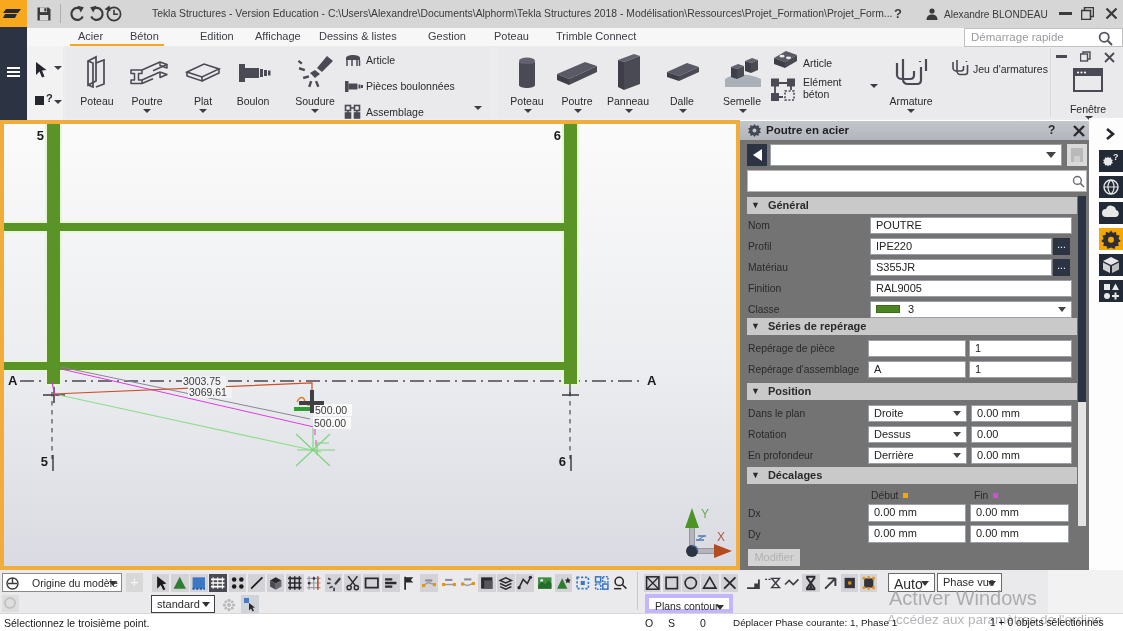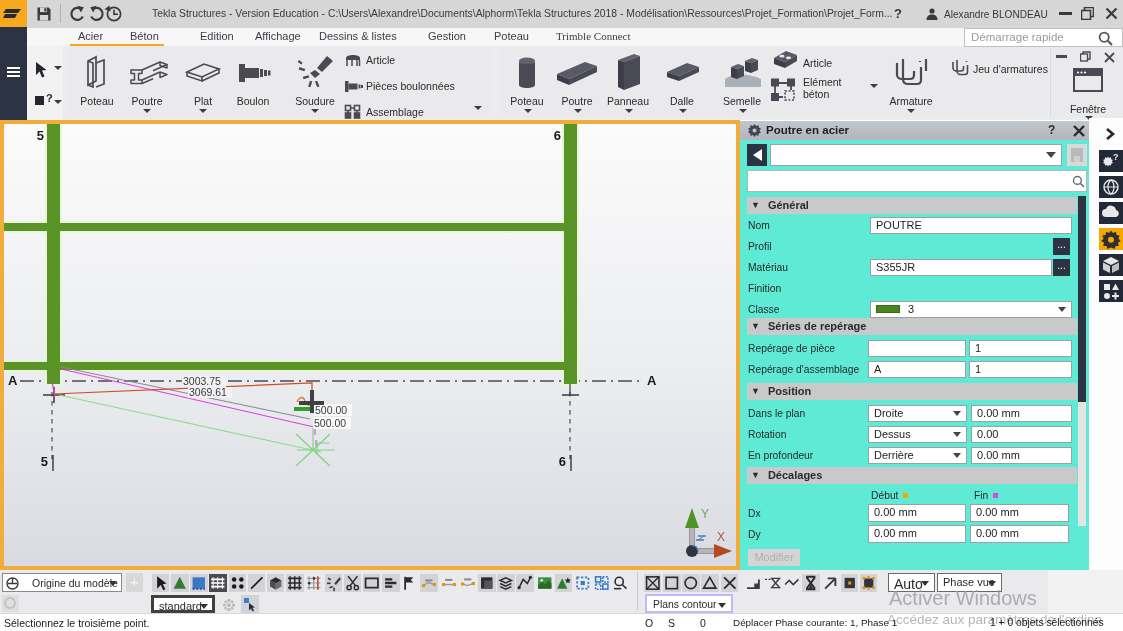--- a/index.html
+++ b/index.html
@@ -6,21 +6,21 @@
   html,body { width:1123px; height:631px; overflow:hidden; }
   body { font-family:"Liberation Sans", sans-serif; position:relative; background:#fff; }
   .abs { position:absolute; }
   .titlebar { left:0; top:0; width:1123px; height:28px; background:#d6d6d6; }
   .logo { left:0; top:0; width:27px; height:27px; background:#f8a81c; }
   .sidebar { left:0; top:27px; width:27px; height:93px; background:#2c3342; }
   .tabrow { left:27px; top:28px; width:1096px; height:18px; background:#f7f7f7; }
   .tab { position:absolute; top:2px; font-size:11px; color:#3c3c46; }
   .ribbon { left:27px; top:46px; width:1096px; height:74px; background:#ececee; }
   .viewport { left:0; top:120px; width:740px; height:450px; border:4px solid #f1ad3c; background:linear-gradient(#fbfbfb, #ecedf0 55%, #dadbe2); }
-  .panel { left:740px; top:121px; width:349px; height:452px; background:#5eead4; }
+  .panel { left:740px; top:121px; width:349px; height:452px; background:#737373; }
   .rightstrip { left:1089px; top:118px; width:34px; height:513px; background:#fdfdfd; }
   .bottombar { left:0; top:570px; width:1123px; height:43px; background:#eaeaec; }
   .statusbar { left:0; top:613px; width:1123px; height:18px; background:#ffffff; border-top:1px solid #d8d8d8; }
   .sechead { position:absolute; left:7px; width:330px; height:17px; background:#c9c9c9; font-size:11px; font-weight:bold; color:#2a2a2a; line-height:17px; }
   .sechead .tri { display:inline-block; margin:0 8px 0 4px; font-size:9px; vertical-align:1px; }
   .plabel { position:absolute; left:8px; font-size:10.3px; color:#2a2a2a; }
   .pinput { position:absolute; background:#fff; border:1px solid #9aa0a6; font-size:11px; color:#222; padding-left:5px; line-height:15px; }
   .combo { position:absolute; background:#fff; border:1px solid #9aa0a6; font-size:11px; color:#222; padding-left:5px; line-height:15px; }
   .combo .car { position:absolute; right:5px; top:5px; width:0; height:0; border-left:4px solid transparent; border-right:4px solid transparent; border-top:5px solid #444; }
   .dots { position:absolute; width:17px; height:17px; background:#2c3342; color:#fff; font-size:10px; text-align:center; line-height:13px; }
@@ -80,21 +80,21 @@
   </svg>
 
   <div class="abs tabrow">
     <span class="tab" style="left:51px;">Acier</span>
     <span class="tab" style="left:103px;">Béton</span>
     <span class="tab" style="left:162px;padding-left:11px;">Edition</span>
     <span class="tab" style="left:228px;">Affichage</span>
     <span class="tab" style="left:292px;">Dessins &amp; listes</span>
     <span class="tab" style="left:401px;">Gestion</span>
     <span class="tab" style="left:467px;">Poteau</span>
-    <span class="tab" style="left:529px;font-family:Liberation Serif, serif;">Trimble Connect</span>
+    <span class="tab" style="left:529px;">Trimble Connect</span>
   </div>
   <div class="abs" style="left:70px; top:44px; width:94px; height:3px; background:#f5a623;"></div>
 
   <div class="abs ribbon"></div>
   <div class="abs" style="left:27px; top:46px; width:36px; height:74px; background:#f2f2f3;"></div>
   <svg class="abs" style="left:33px; top:61px;" width="16" height="18" viewBox="0 0 16 18">
     <path d="M3 1 L3 14 L6.5 10.5 L9 16.5 L11.5 15.5 L9 9.5 L13.5 9 Z" fill="#26262e"></path>
   </svg>
   <div class="abs caret" style="left:54px; top:66px;"></div>
   <div class="abs" style="left:35px; top:96px; width:9px; height:9px; background:#26262e;"></div>
@@ -406,25 +406,27 @@
     <div style="position:absolute; left:7px; top:49px; width:340px; height:22px; background:#fff; border:1px solid #b5b5b5;"></div>
     <svg style="position:absolute; left:332px; top:54px;" width="13" height="13" viewBox="0 0 13 13">
       <circle cx="5.4" cy="5.4" r="3.9" fill="none" stroke="#6a6a72" stroke-width="1.4"></circle>
       <path d="M8.4 8.4 L12 12" stroke="#6a6a72" stroke-width="1.5"></path>
     </svg>
 
     <div class="sechead" style="top:76px;"><span class="tri">▼</span>Général</div>
     <div class="plabel" style="top:99px;">Nom</div>
     <div class="pinput" style="left:130px; top:96px; width:202px; height:17px;">POUTRE</div>
     <div class="plabel" style="top:120px;">Profil</div>
+    <div class="pinput" style="left:130px; top:117px; width:182px; height:17px;">IPE220</div>
     <div class="dots" style="left:313px; top:117px;">...</div>
     <div class="plabel" style="top:141px;">Matériau</div>
     <div class="pinput" style="left:130px; top:138px; width:182px; height:17px;">S355JR</div>
     <div class="dots" style="left:313px; top:138px;">...</div>
     <div class="plabel" style="top:162px;">Finition</div>
+    <div class="pinput" style="left:130px; top:159px; width:202px; height:17px;">RAL9005</div>
     <div class="plabel" style="top:183px;">Classe</div>
     <div class="combo" style="left:130px; top:180px; width:202px; height:17px;">
       <span style="display:inline-block; width:24px; height:8px; background:#4d8422; border:1px solid #3c6a18; margin-right:8px;"></span>3
       <span class="car"></span>
     </div>
 
     <div class="sechead" style="top:197px;"><span class="tri">▼</span>Séries de repérage</div>
     <div class="plabel" style="top:222px;">Repérage de pièce</div>
     <div class="pinput" style="left:128px; top:219px; width:98px; height:17px;"></div>
     <div class="pinput" style="left:229px; top:219px; width:103px; height:17px;">1</div>
@@ -615,21 +617,21 @@
         </g>
       </svg></span><span class="ti tin"><svg viewBox="0 0 17 17">
         <circle cx="7" cy="7" r="4" fill="none" stroke="#2a2a2e" stroke-width="1.5"></circle>
         <path d="M10 10 L14 14" stroke="#2a2a2e" stroke-width="1.5"></path>
         <path d="M2 14 H9" stroke="#2a2a2e" stroke-width="1.5"></path>
       </svg></span></div>
 
   <div class="abs" style="left:2px; top:595px; width:17px; height:17px; background:#dedede;"><svg width="17" height="17" viewBox="0 0 17 17">
       <circle cx="8" cy="8" r="5" fill="none" stroke="#c2c2c2" stroke-width="2"></circle>
     </svg></div>
-  <div class="abs" style="left:151px; top:595px; width:64px; height:18px; background:#fff; border:3px solid #404040;">
+  <div class="abs" style="left:151px; top:595px; width:64px; height:18px; background:#fff; border:1px solid #404040;">
     <span style="position:absolute; left:5px; top:2px; font-size:11px; color:#2a2a2a;">standard</span>
     <span style="position:absolute; right:4px; top:6px; width:0; height:0; border-left:4px solid transparent; border-right:4px solid transparent; border-top:5px solid #333;"></span>
   </div>
   <svg class="abs" style="left:222px; top:598px;" width="14" height="14" viewBox="0 0 14 14">
     <g fill="#b9b9b9">
       <circle cx="7" cy="7" r="2"></circle>
       <circle cx="7" cy="2.4" r="1.6"></circle>
       <circle cx="7" cy="11.6" r="1.6"></circle>
       <circle cx="2.4" cy="7" r="1.6"></circle>
       <circle cx="11.6" cy="7" r="1.6"></circle>
@@ -687,21 +689,21 @@
         </g>
       </svg></span></div>
   <div class="abs" style="left:888px; top:573px; width:47px; height:19px; background:#fff; border:1px solid #6a6a6a;">
     <span style="position:absolute; left:5px; top:2px; font-size:14px; color:#2a2a2a;">Auto</span>
     <span style="position:absolute; right:5px; top:7px; width:0; height:0; border-left:4px solid transparent; border-right:4px solid transparent; border-top:5px solid #333;"></span>
   </div>
   <div class="abs" style="left:937px; top:573px; width:65px; height:19px; background:#fff; border:1px solid #6a6a6a;">
     <span style="position:absolute; left:5px; top:2px; font-size:11px; color:#2a2a2a;">Phase vue</span>
     <span style="position:absolute; right:5px; top:7px; width:0; height:0; border-left:4px solid transparent; border-right:4px solid transparent; border-top:5px solid #333;"></span>
   </div>
-  <div class="abs" style="left:645px; top:594px; width:88px; height:19px; background:#fff; border:2px solid #c4b5fd;">
+  <div class="abs" style="left:645px; top:594px; width:88px; height:19px; background:#fff; border:4px solid #c4b5fd;">
     <span style="position:absolute; left:6px; top:3px; font-size:10.4px; color:#2a2a2a;">Plans contour</span>
     <span style="position:absolute; right:5px; top:7px; width:0; height:0; border-left:4px solid transparent; border-right:4px solid transparent; border-top:5px solid #333;"></span>
   </div>
 
   <div class="abs" style="left:889px; top:587px; font-size:20px; color:#9d9da1; opacity:0.8; z-index:6;">Activer Windows</div>
   <div class="abs" style="left:887px; top:612px; width:236px; overflow:hidden; white-space:nowrap; font-size:13.5px; color:#aeaeb2; opacity:0.9; z-index:6;">Accédez aux paramètres de l'ordina</div>
 
   <div class="abs statusbar"></div>
   <div class="abs" style="left:4px; top:617px; font-size:10.5px; color:#1a1a1a;">Sélectionnez le troisième point.</div>
   <div class="abs" style="left:645px; top:617px; font-size:10.5px; color:#1a1a1a;">O</div>

